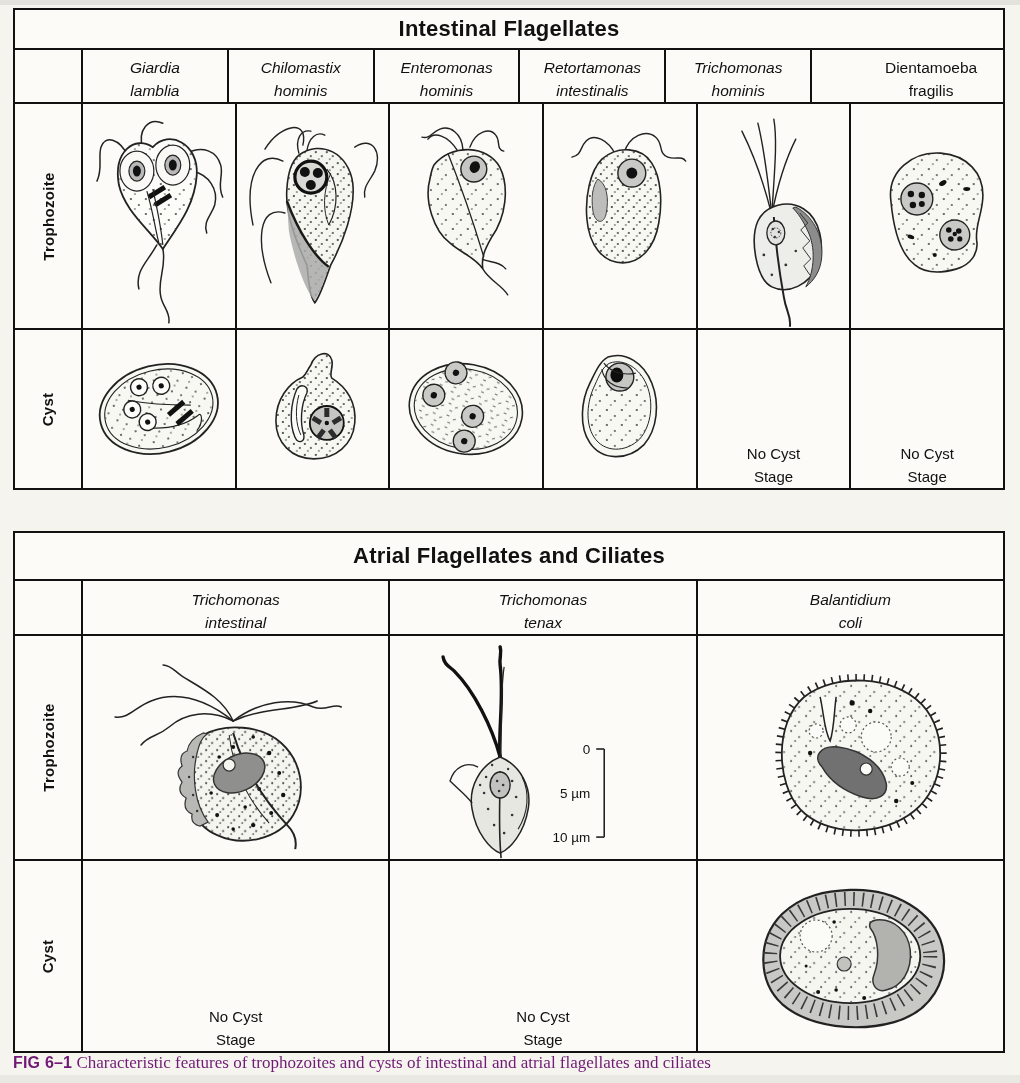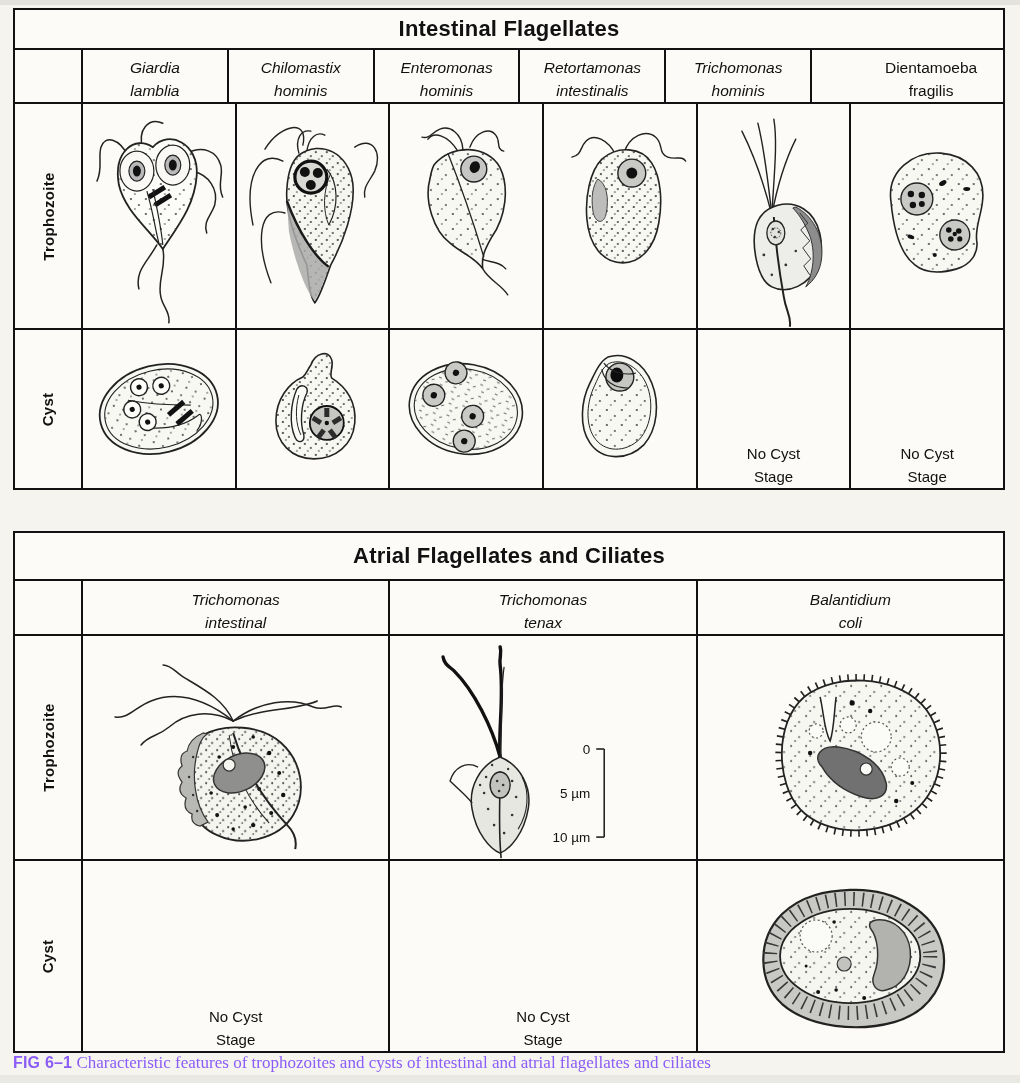--- a/index.html
+++ b/index.html
@@ -40,21 +40,21 @@
     flex:1 1 0;border-left:2px solid #111;box-sizing:border-box;
     display:flex;flex-direction:column;align-items:center;justify-content:flex-end;
     overflow:hidden;
   }
   .head{font-style:italic;font-size:15.5px;line-height:1.45;text-align:center;}
   .head.upright{font-style:normal;padding-left:47px;}
   .nocyst{font-size:15px;line-height:1.5;text-align:center;}
   .drawcell svg{width:100%;height:100%;display:block;}
   .caption{
     position:absolute;left:13px;top:1036px;width:990px;
-    font-family:"Liberation Serif",serif;font-size:17px;color:#8b5cf6;
+    font-family:"Liberation Serif",serif;font-size:17px;color:#701a75;
   }
   .caption b{font-family:"Liberation Sans",sans-serif;font-size:16px;letter-spacing:.2px;}
   .defs-holder{position:absolute;width:0;height:0;overflow:hidden;}
   svg{shape-rendering:geometricPrecision;}
   svg text{font-family:"Liberation Sans",sans-serif;}
 </style>
 </head>
 <body>
 
 <div class="scan-edge-top"></div>

